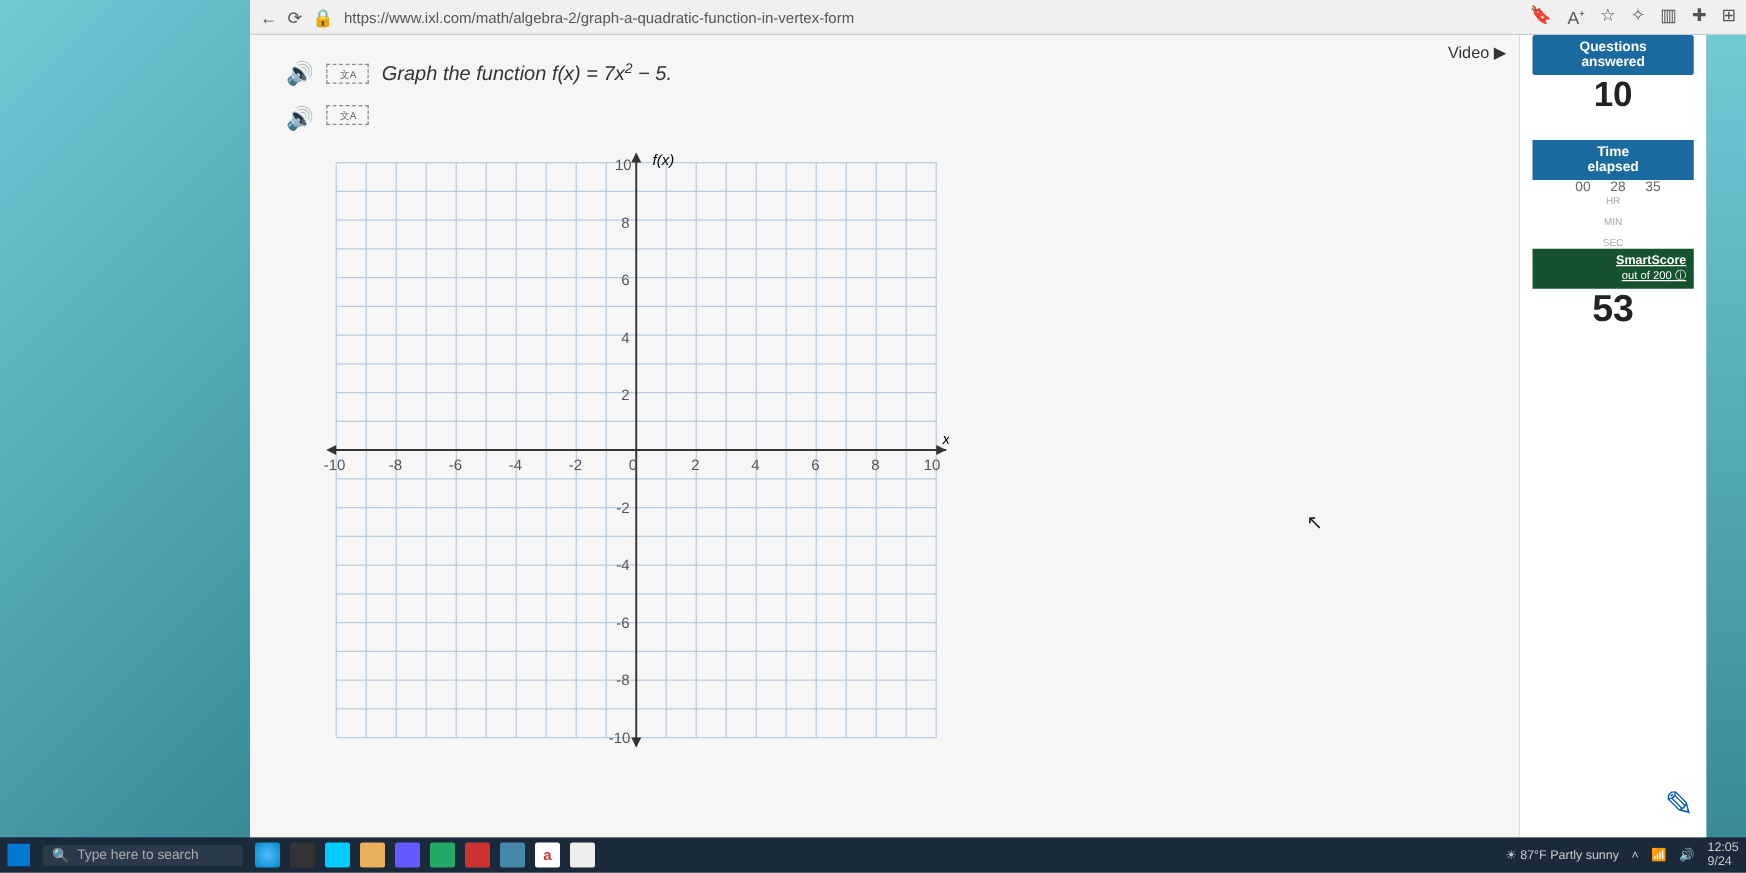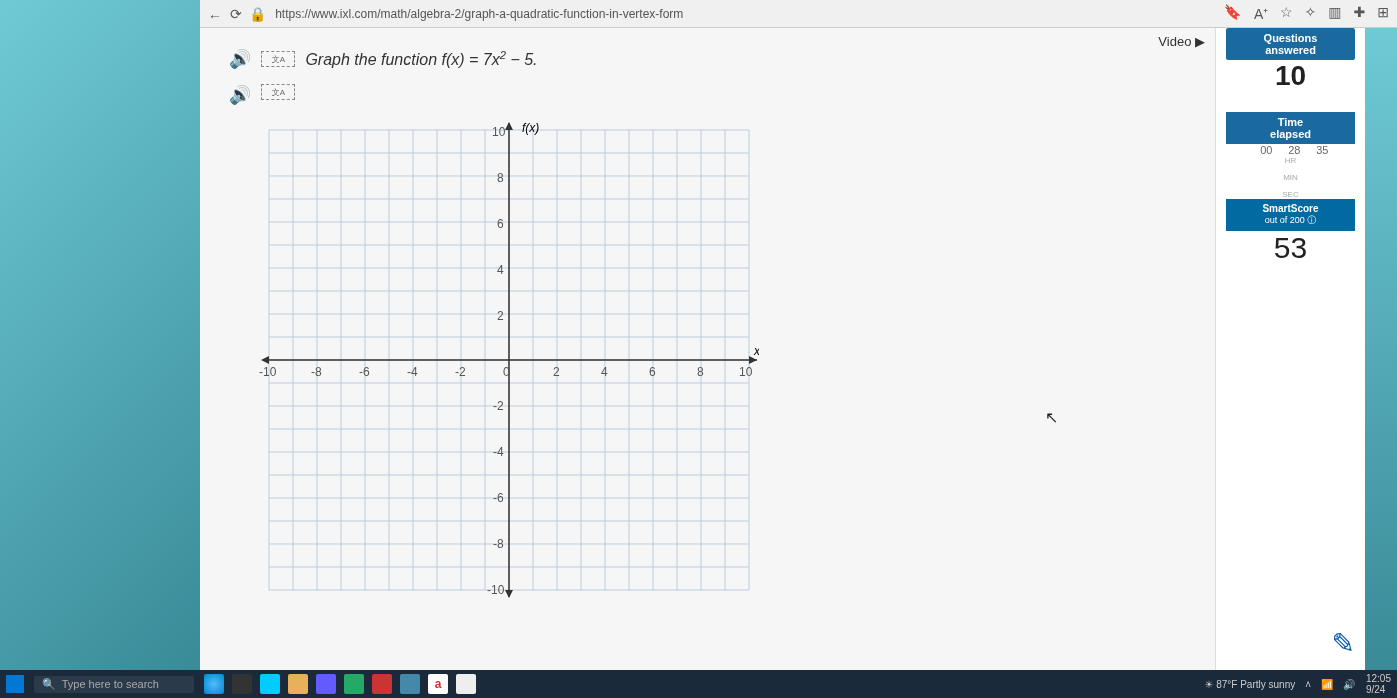--- a/index.html
+++ b/index.html
@@ -89,25 +89,25 @@
   .big-number { font-size: 28px; font-weight: bold; color: #222; }
   .time-box {
     background: #1a6aa0; color: #fff; font-size: 11px; font-weight: bold;
     padding: 4px 6px; width: 100%; text-align: center; margin-top: 20px;
   }
   .timer-row { display: flex; gap: 8px; font-size: 11px; color: #666; }
   .timer-row span { display: inline-block; width: 20px; text-align: right; }
   .timer-labels { display: flex; gap: 8px; font-size: 8px; color: #aaa; flex-direction: column; }
   .timer-labels span { width: 20px; text-align: center; }
   .smartscore-box {
-    background: #0369a1; color: #fff; font-size: 10px; font-weight: bold;
-    padding: 4px 6px; width: 100%; text-align: center;
+    background: #14532d; color: #fff; font-size: 10px; font-weight: bold;
+    padding: 4px 6px; width: 100%; text-align: right; text-decoration: underline;
   }
   .smartscore-box .sub { font-weight: normal; font-size: 9px; }
-  .score { font-size: 30px; font-weight: normal; color: #222; }
+  .score { font-size: 30px; font-weight: bold; color: #222; }
   .pencil-icon {
     margin-top: auto; color: #0a5aa8; font-size: 28px; align-self: flex-end;
   }
   .right-scrollbar {
     position: absolute; right: 0; top: 28px; bottom: 28px; width: 32px;
     background: linear-gradient(#6fcad6, #3a8a98);
   }
   .taskbar {
     position: absolute; bottom: 0; left: 0; right: 0; height: 28px;
     background: #1a2a3a; display: flex; align-items: center;

